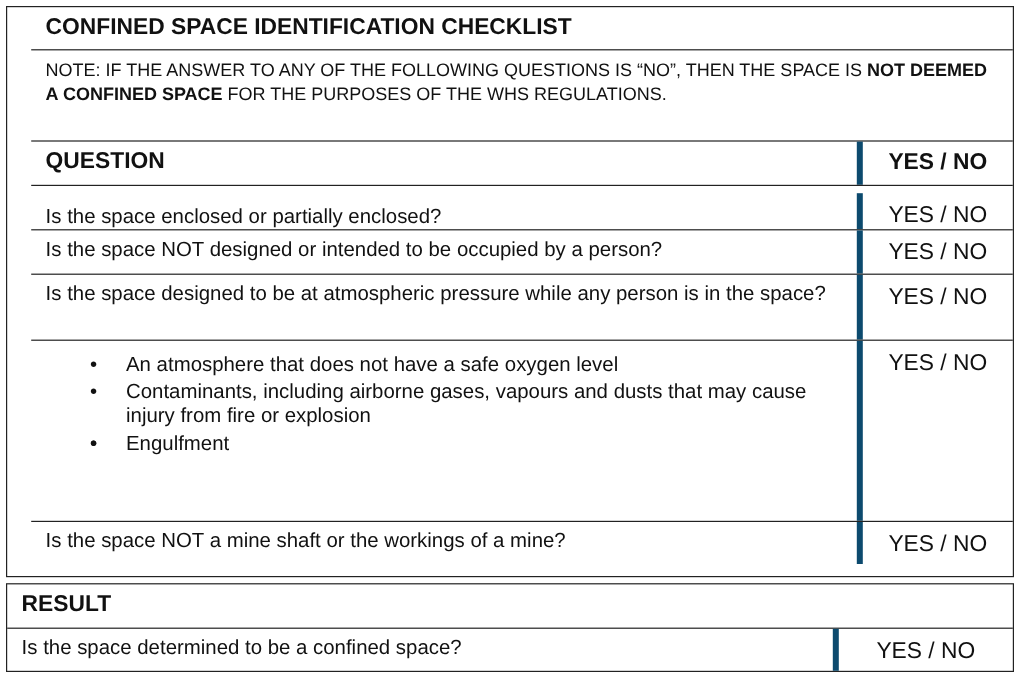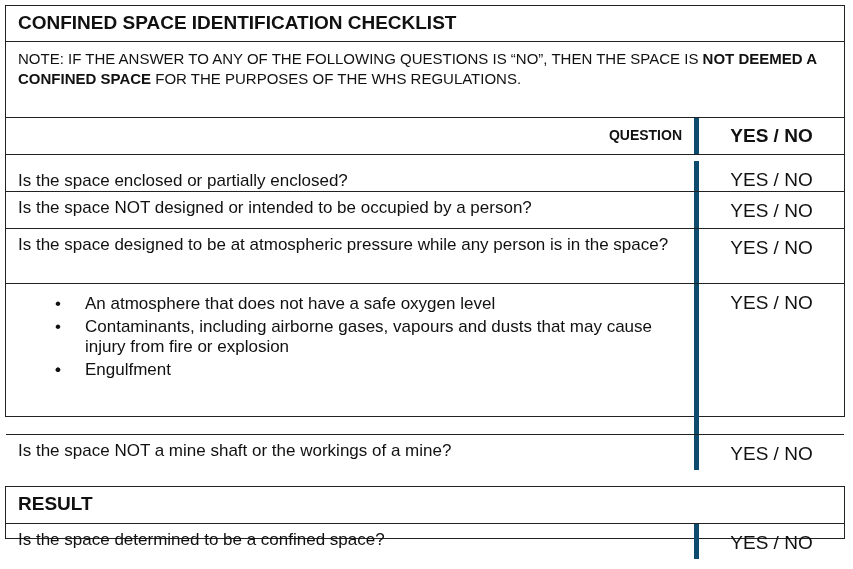--- a/index.html
+++ b/index.html
@@ -5,30 +5,30 @@
   html, body { margin:0; padding:0; background:#ffffff; }
   body { width:853px; height:569px; position:relative; font-family:"Liberation Sans", sans-serif; color:#111; overflow:hidden; }
   .tbl { position:absolute; left:5px; width:840px; border:1px solid #222; box-sizing:border-box; }
   .row { position:relative; border-top:1px solid #222; box-sizing:border-box; display:flex; }
   .row.first { border-top:none; }
   .cell-q { width:688px; box-sizing:border-box; padding:6px 12px 0 12px; font-size:17px; line-height:20px; }
   .cell-a { flex:1; border-left:5px solid #0c4a6e; box-sizing:border-box; text-align:center; font-size:19px; padding-top:8px; }
   .full { width:100%; box-sizing:border-box; padding:6px 12px 0 12px; font-size:17px; line-height:20px; }
   .bold { font-weight:bold; }
   .title { font-size:19px; font-weight:bold; padding-top:7px; }
-  .hdr-q { font-size:14px; font-weight:bold; padding-top:7px;text-align:right; }
+  .hdr-q { font-size:19px; font-weight:bold; padding-top:7px; }
   .hdr-a { font-size:19px; font-weight:bold; padding-top:7px; }
   ul { margin:4px 0 0 0; padding:0; list-style:none; }
   li { position:relative; padding-left:67px; font-size:17px; line-height:20px; margin-bottom:3px; }
   li .dot { position:absolute; left:37px; top:0; }
 </style>
 </head>
 <body>
 
-<div class="tbl" style="top:5px; height:412px;">
+<div class="tbl" style="top:5px; height:476px;padding-left:20px;">
   <div class="row first" style="height:35px;">
     <div class="full title">CONFINED SPACE IDENTIFICATION CHECKLIST</div>
   </div>
   <div class="row" style="height:76px;">
     <div class="full" style="padding-top:7px; font-size:15px;"><span>NOTE: IF THE ANSWER TO ANY OF THE FOLLOWING QUESTIONS IS “NO”, THEN THE SPACE IS </span><span class="bold">NOT DEEMED A CONFINED SPACE</span><span> FOR THE PURPOSES OF THE WHS REGULATIONS.</span></div>
   </div>
   <div class="row" style="height:37px;">
     <div class="cell-q hdr-q">QUESTION</div>
     <div class="cell-a hdr-a">YES / NO</div>
   </div>
@@ -54,21 +54,21 @@
       </ul>
     </div>
     <div class="cell-a">YES / NO</div>
   </div>
   <div class="row" style="height:36px;">
     <div class="cell-q">Is the space NOT a mine shaft or the workings of a mine?</div>
     <div class="cell-a">YES / NO</div>
   </div>
 </div>
 
-<div class="tbl" style="top:486px; height:53px;">
+<div class="tbl" style="top:486px; height:74px;">
   <div class="row first" style="height:36px;">
     <div class="full title">RESULT</div>
   </div>
   <div class="row" style="height:36px;">
     <div class="cell-q">Is the space determined to be a confined space?</div>
     <div class="cell-a">YES / NO</div>
   </div>
 </div>
 
 </body></html>

